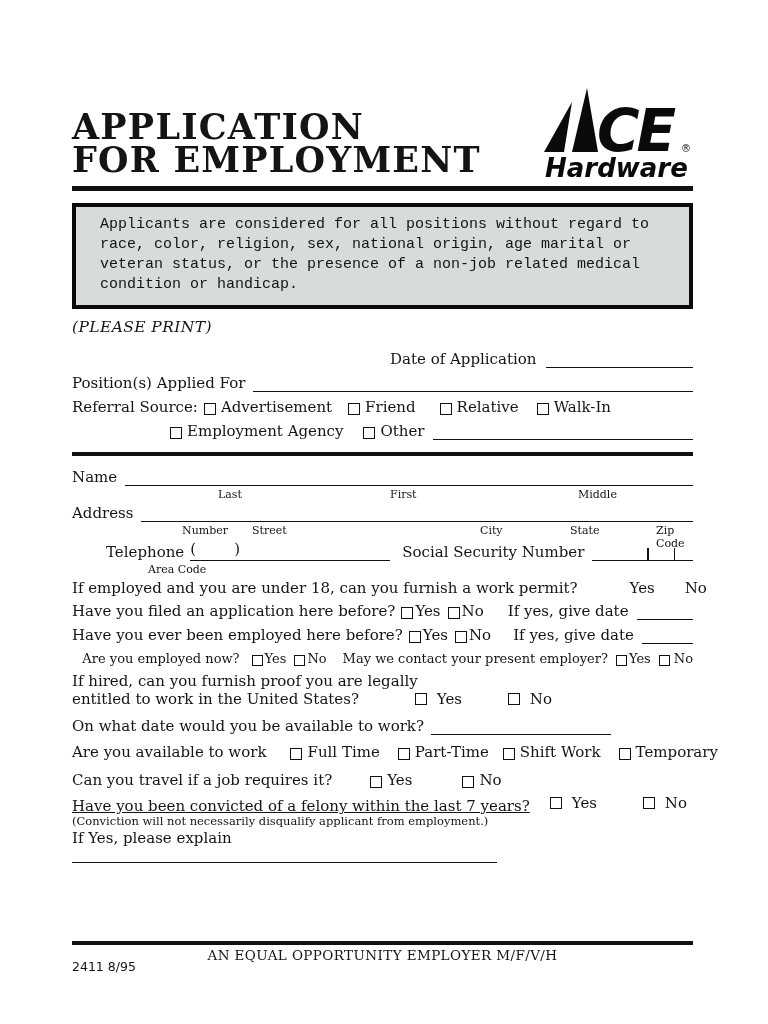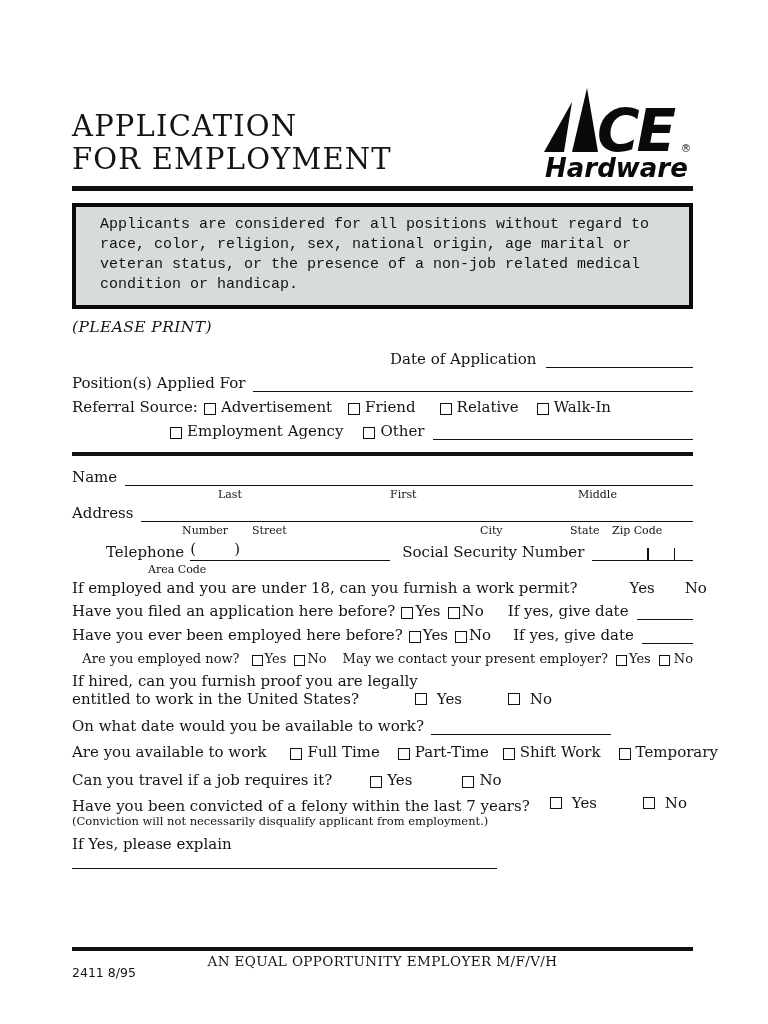--- a/index.html
+++ b/index.html
@@ -3,21 +3,21 @@
 <meta charset="utf-8">
 <style>
   html,body{margin:0;padding:0;background:#ffffff;}
   .page{
     position:relative;width:768px;height:1024px;margin:0 auto;background:#fff;
     box-sizing:border-box;padding:0 75px 0 72px;overflow:hidden;
     font-family:"DejaVu Serif","Liberation Serif",serif;color:#141414;
   }
   
   .header{display:flex;justify-content:space-between;align-items:flex-start;margin-top:88px;}
-  .title{margin-top:22px;font-size:29px;font-weight:normal;line-height:33px;letter-spacing:1.2px;}
+  .title{margin-top:22px;font-size:35px;font-weight:bold;line-height:33px;letter-spacing:1.2px;}
   .logo{width:150px;height:92px;flex:none;}
   .rule{background:#111;border:none;margin:0;}
   .rule-header{height:5px;margin-top:6px;}
   .rule-section{height:4px;margin-top:10px;}
   .rule-footer{height:4px;margin-top:78px;}
   
   .notice{
     margin-top:12px;border:4px solid #0a0a0a;background:#d8dbdb;
     padding:8px 18px 10px 24px;font-size:15px;line-height:20px;font-family:Liberation Mono, monospace;
   }
@@ -107,21 +107,21 @@
 
   <div class="row" style="margin-top:1px;">
     <span>Address</span>
     <span class="line fill" style="margin-left:8px;"></span>
   </div>
   <div class="subrow">
     <span style="left:110px;">Number</span>
     <span style="left:180px;">Street</span>
     <span style="left:408px;">City</span>
     <span style="left:498px;">State</span>
-    <span style="left:540px;">Zip Code</span>
+    <span style="left:584px;">Zip Code</span>
   </div>
 
   <div class="row" style="margin-top:1px;margin-left:34px;">
     <span>Telephone</span>
     <span class="line pre" style="width:200px;margin-left:6px;height:auto;">(        )</span>
     <span style="margin-left:12px;">Social Security Number</span>
     <span class="line" style="width:55px;margin-left:8px;"></span>
     <span class="tick"></span>
     <span class="line" style="width:25px;"></span>
     <span class="tick"></span>
@@ -201,34 +201,34 @@
   </div>
 
   <div class="row" style="margin-top:7px;">
     <span>Can you travel if a job requires it?</span>
     <span class="cb" style="margin-left:38px;"></span>
     <span>Yes</span>
     <span class="cb" style="margin-left:50px;"></span>
     <span>No</span>
   </div>
 
-  <div style="position:relative;margin-top:5px;font-size:15px;line-height:21px;white-space:nowrap;">
+  <div style="position:relative;margin-top:5px;font-size:15px;line-height:21px;white-space:nowrap;text-decoration:underline;">
     <span>Have you been convicted of a felony within the last 7 years?</span>
     <span style="position:absolute;left:478px;bottom:3px;">
       <span class="cb" style="vertical-align:-1px;margin-bottom:0;"></span>
       <span>Yes</span>
     </span>
     <span style="position:absolute;left:571px;bottom:3px;">
       <span class="cb" style="vertical-align:-1px;margin-bottom:0;"></span>
       <span>No</span>
     </span>
   </div>
   <div class="note">(Conviction will not necessarily disqualify applicant from employment.)</div>
 
-  <div class="row" style="margin-top:6px;">
+  <div class="row" style="">
     <span>If Yes, please explain</span>
   </div>
   <div class="line" style="display:block;width:425px;margin-top:12px;"></div>
 
   <div class="rule rule-footer"></div>
   <div class="footer">
     <div class="eeo">AN EQUAL OPPORTUNITY EMPLOYER M/F/V/H</div>
     <div class="formnum">2411 8/95</div>
   </div>
 

